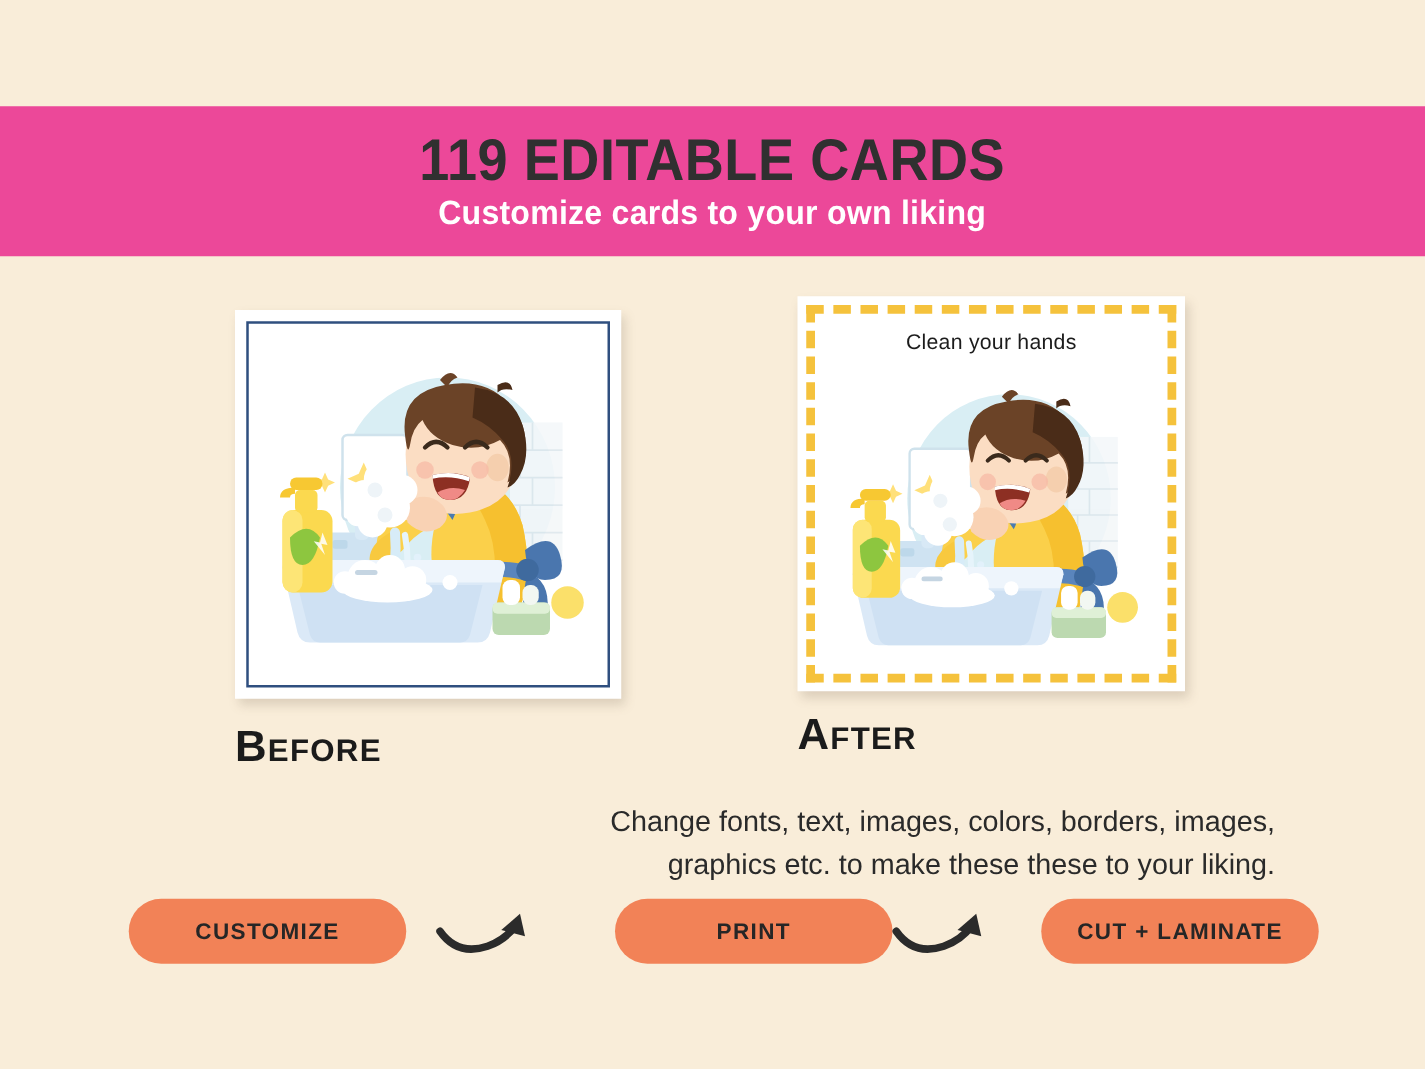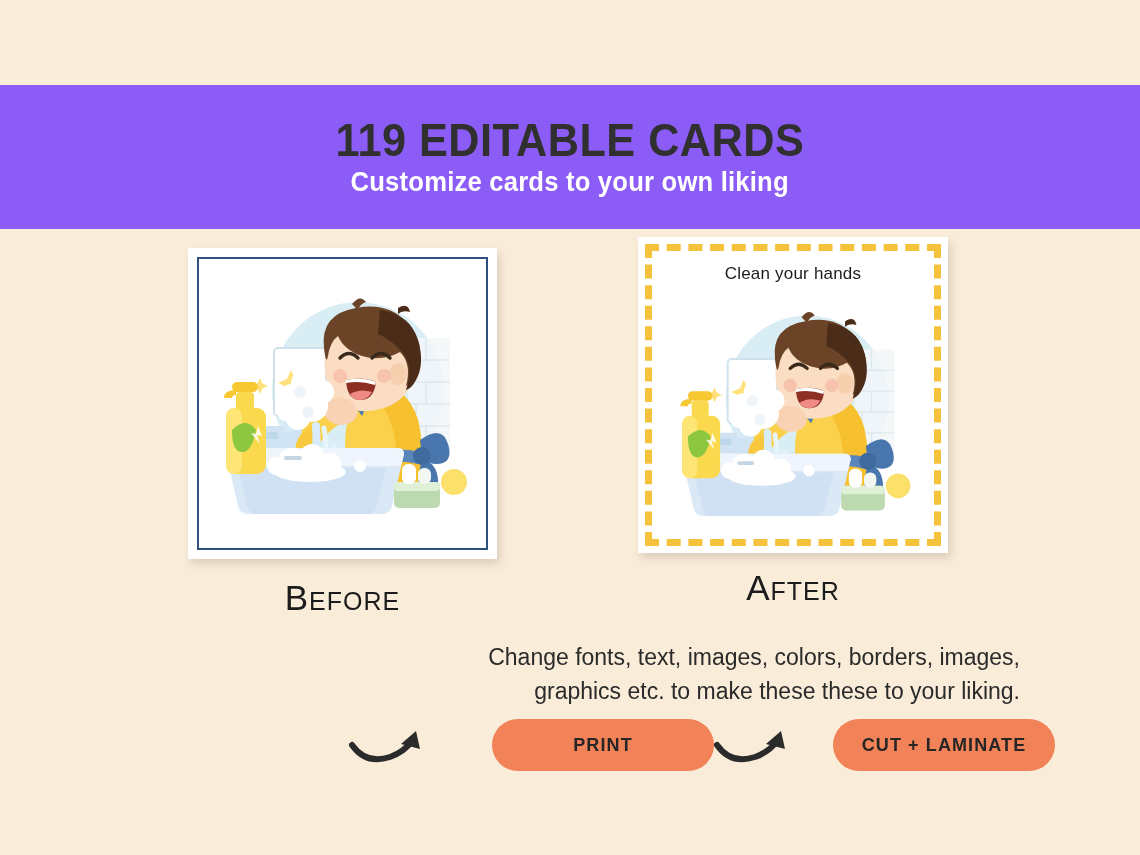--- a/index.html
+++ b/index.html
@@ -6,22 +6,22 @@
   html, body {
     width:1140px; height:855px;
     background:#f9edd9;
     font-family:"Liberation Sans", sans-serif;
     overflow:hidden;
   }
   .page { position:relative; width:1140px; height:855px; background:#f9edd9; }
 
   
   .banner {
-    position:absolute; left:0; top:85px; width:1140px; height:144px;
-    background:#8b5cf6;
+    position:absolute; left:0; top:85px; width:1140px; height:120px;
+    background:#ec4899;
     display:flex; flex-direction:column; align-items:center; justify-content:center;text-align:center;
   }
   .banner-title {
     font-family:"Liberation Sans Narrow","Liberation Sans", sans-serif;
     font-size:47px; font-weight:bold; letter-spacing:0.5px;
     color:#303030; line-height:1.02;
     transform:scaleX(0.92);
   }
   .banner-sub {
     font-family:"Liberation Sans", sans-serif;
@@ -65,23 +65,22 @@
     font-family:"Liberation Sans", sans-serif;
     font-size:17px; color:#1c1c1c;
     letter-spacing:0.2px;
     padding-top:13px; flex:0 0 auto;
   }
 
   
   .ba-label {
     position:absolute;
     font-family:"Liberation Sans", sans-serif;
-    font-weight:normal; font-size:35px; color:#1b1b1b;
+    font-weight:bold; font-size:35px; color:#1b1b1b;
     font-variant:small-caps; letter-spacing:1px;
-    text-align:center;
   }
   .label-before { left:188px; top:578px; width:309px; }
   .label-after  { left:638px; top:568px; width:310px; }
 
   
   .desc {
     position:absolute; left:120px; top:640px; width:900px;
     text-align:right; color:#2a2a2a;
     font-family:"Liberation Sans", sans-serif;
     font-size:23px; line-height:34px;
@@ -343,20 +342,21 @@
 
   <div class="ba-label label-before">Before</div>
   <div class="ba-label label-after">After</div>
 
   <div class="desc">
     <div>Change fonts, text, images, colors, borders, images,</div>
     <div>graphics etc. to make these these to your liking.</div>
   </div>
 
   <div class="steps">
+    <div class="pill pill-1">CUSTOMIZE</div>
 
     <div class="arrow arrow-1">
       <svg width="78" height="44" viewBox="0 0 78 44" xmlns="http://www.w3.org/2000/svg">
         <path d="M4 20 q14 20 38 12 q14 -5 22 -16" stroke="#2b2b2b" stroke-width="6" fill="none" stroke-linecap="round"></path>
         <path d="M68 6 l4 18 -19 -5z" fill="#2b2b2b"></path>
       </svg>
     </div>
 
     <div class="pill pill-2">PRINT</div>
 

